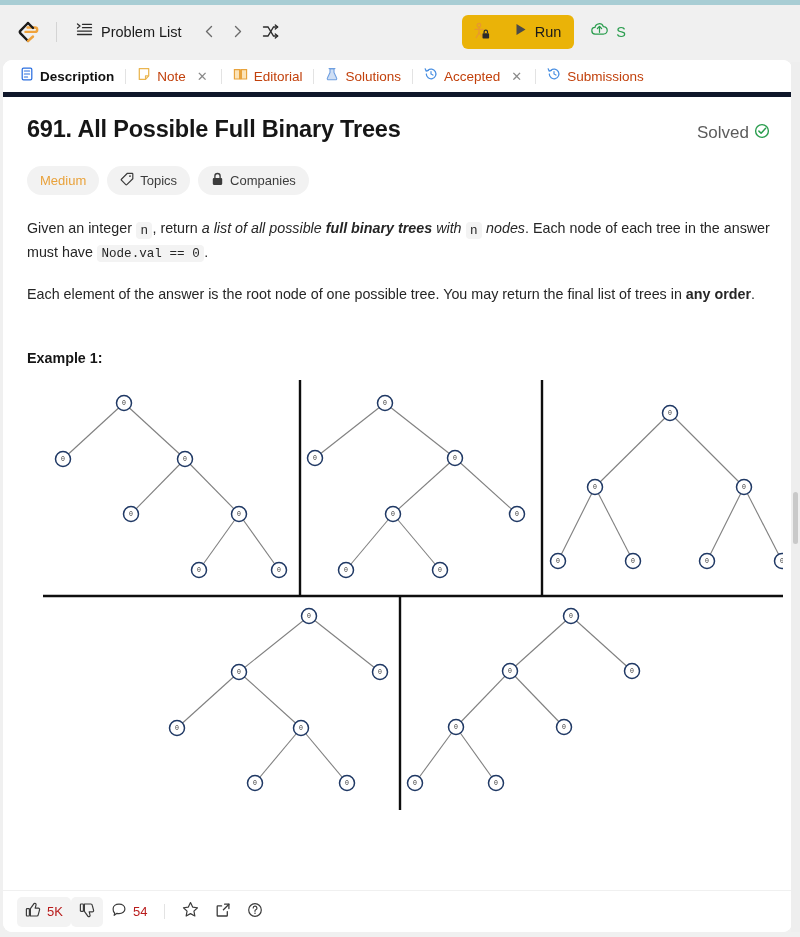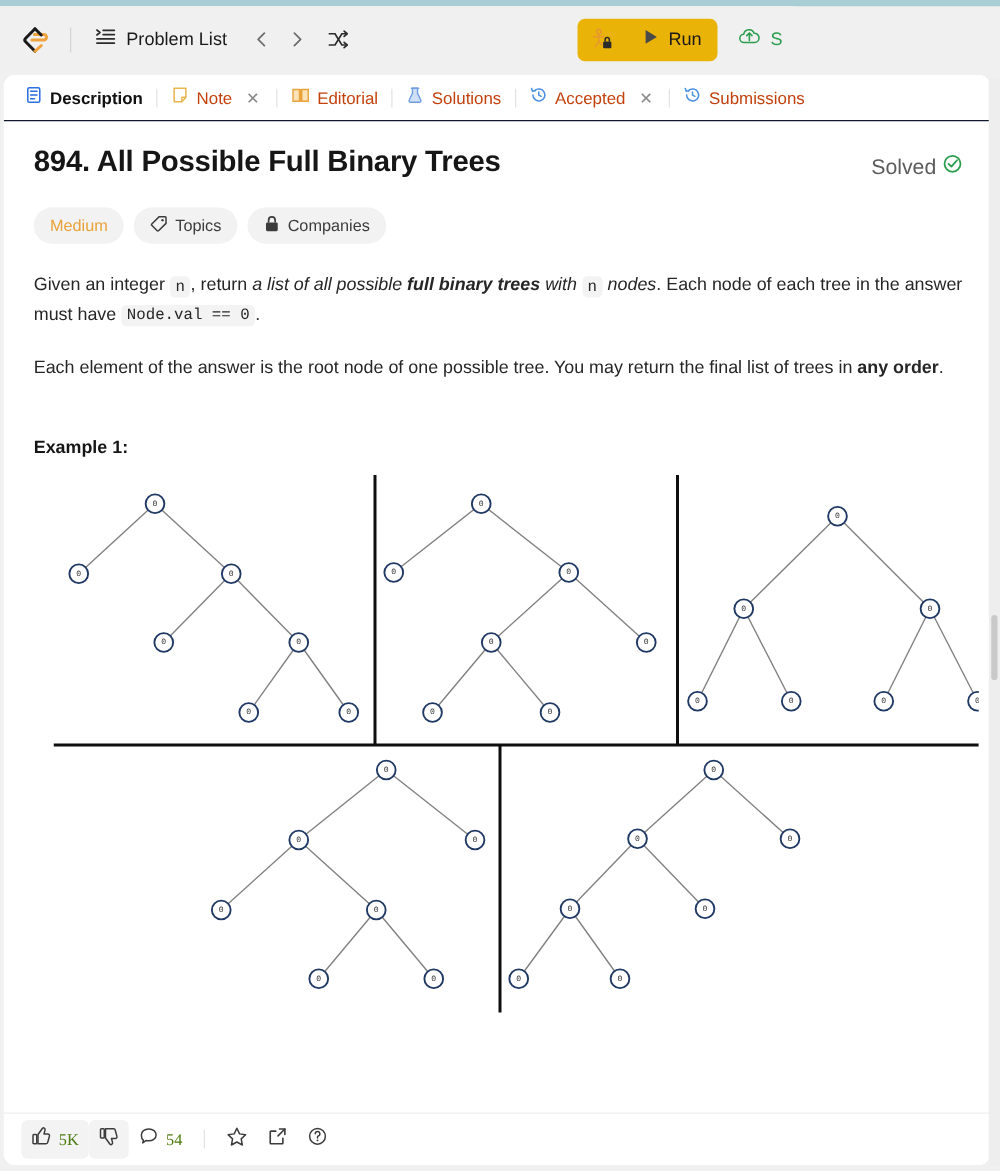--- a/index.html
+++ b/index.html
@@ -68,21 +68,21 @@
   .panel {
     position: absolute; top: 60px; left: 3px; width: 789px; height: 872px;
     background: #ffffff; border-radius: 9px; overflow: hidden;
     display: flex; flex-direction: column;
   }
 
   
   .tabbar {
     height: 37px; flex: 0 0 37px;
     display: flex; align-items: center;
-    border-bottom: 1px solid #0f172a;
+    border-bottom: 5px solid #0f172a;
     padding-left: 9px; gap: 0;
     background: #fff;
   }
   .tab {
     display: flex; align-items: center; gap: 6px;
     padding: 4px 8px; border-radius: 5px; cursor: pointer; height: 27px;
   }
   .tab-label { font-size: 13.5px; color: #c2410c; white-space: nowrap; }
   .tab.active .tab-label { color: #111; font-weight: 700; }
   .tab-close {
@@ -138,21 +138,21 @@
   .actionbar {
     position: absolute; bottom: 0; left: 0; width: 789px; height: 42px;
     background: #fff; border-top: 1px solid #f0f0f0;
     display: flex; align-items: center; padding-left: 14px; gap: 0;
   }
   .act {
     display: flex; align-items: center; gap: 6px;
     padding: 5px 8px; border-radius: 5px; cursor: pointer; color: #3c3c3c;
   }
   .act.filled { background: #f3f3f3; }
-  .act-label { font-size: 13px; color: #4d7c0f; font-family: Liberation Serif, serif; }
+  .act-label { font-size: 13px; color: #b91c1c; }
   .act-sep { width: 1px; height: 15px; background: #e3e3e3; margin: 0 9px; }
 
   
   .scrollbar-track {
     position: absolute; top: 62px; right: 0px; width: 9px; height: 870px;
     background: #eeeeee;
   }
   .scrollbar-thumb {
     position: absolute; top: 430px; right: 2px; width: 5px; height: 52px;
     background: #c9c9c9; border-radius: 3px; cursor: pointer;
@@ -328,21 +328,21 @@
             <path d="M7 4.6 V7 l1.9 1.1" fill="none" stroke="#4b90e2" stroke-width="1.2" stroke-linecap="round"></path>
           </svg>
         </span>
         <span class="tab-label">Submissions</span>
       </div>
     </div>
 
     <div class="content">
 
       <div class="title-row">
-        <div class="page-title">894. All Possible Full Binary Trees</div>
+        <div class="page-title">691. All Possible Full Binary Trees</div>
         <div class="solved-wrap">
           <span class="solved-label">Solved</span>
           <span>
             <svg width="16" height="16" viewBox="0 0 16 16">
               <circle cx="8" cy="8" r="6.4" fill="none" stroke="#2a9d4e" stroke-width="1.4"></circle>
               <path d="M4.9 8.1 L7.1 10.3 L11.6 5.2" fill="none" stroke="#2a9d4e" stroke-width="1.5" stroke-linecap="round" stroke-linejoin="round"></path>
             </svg>
           </span>
         </div>
       </div>

